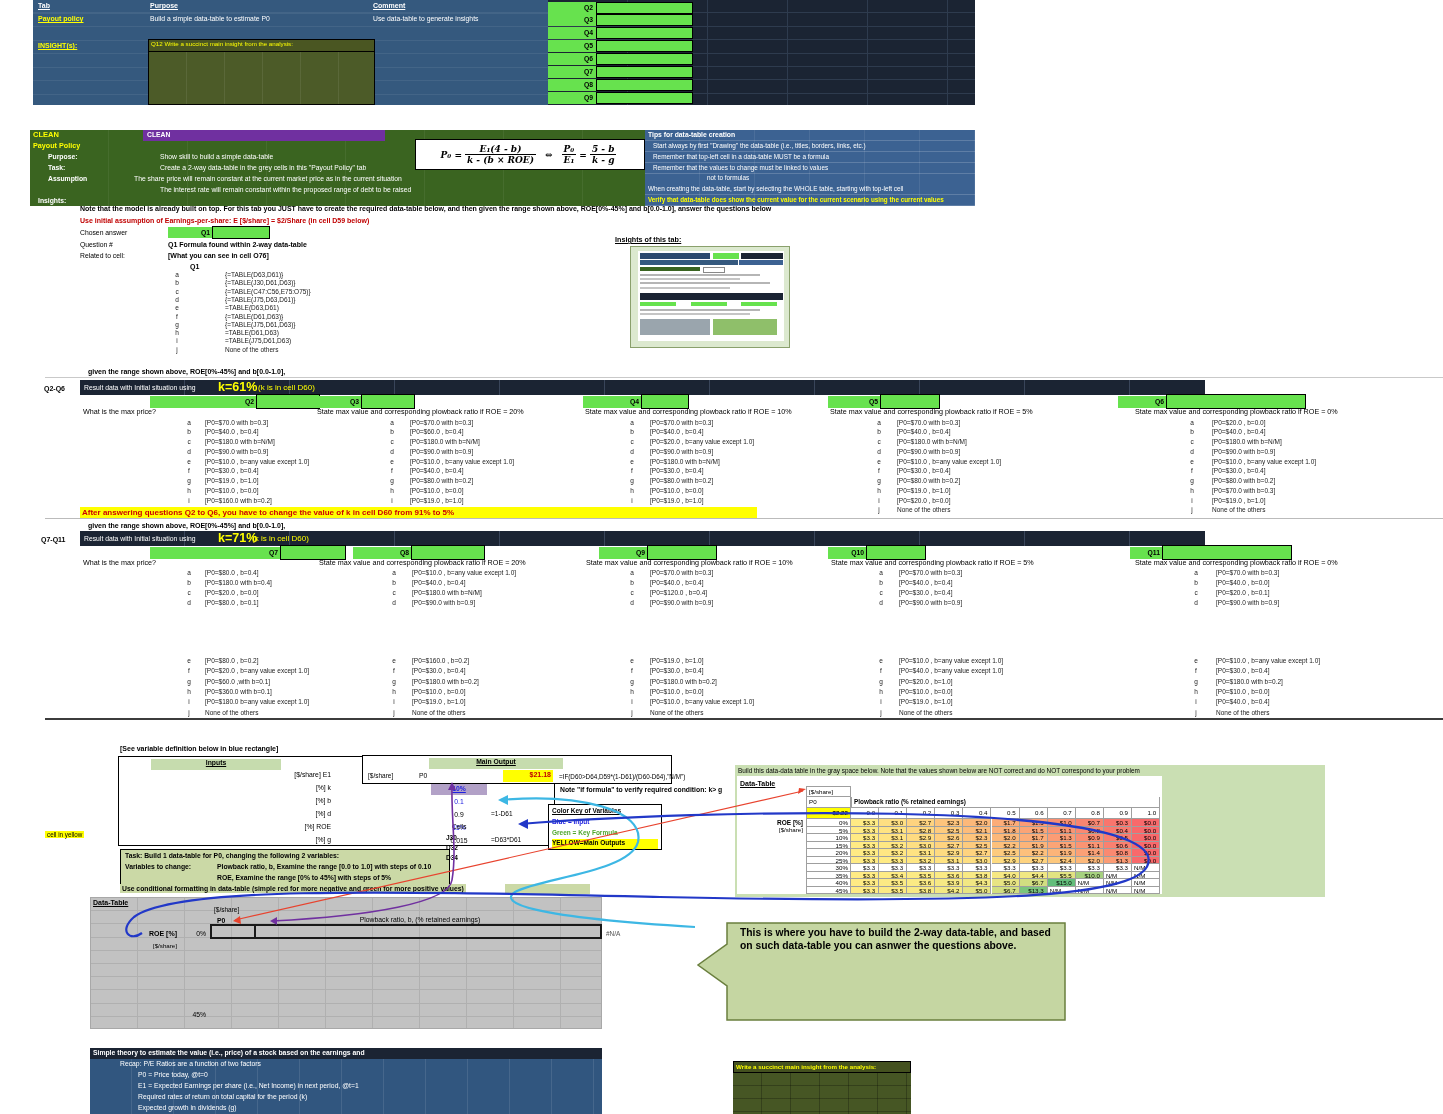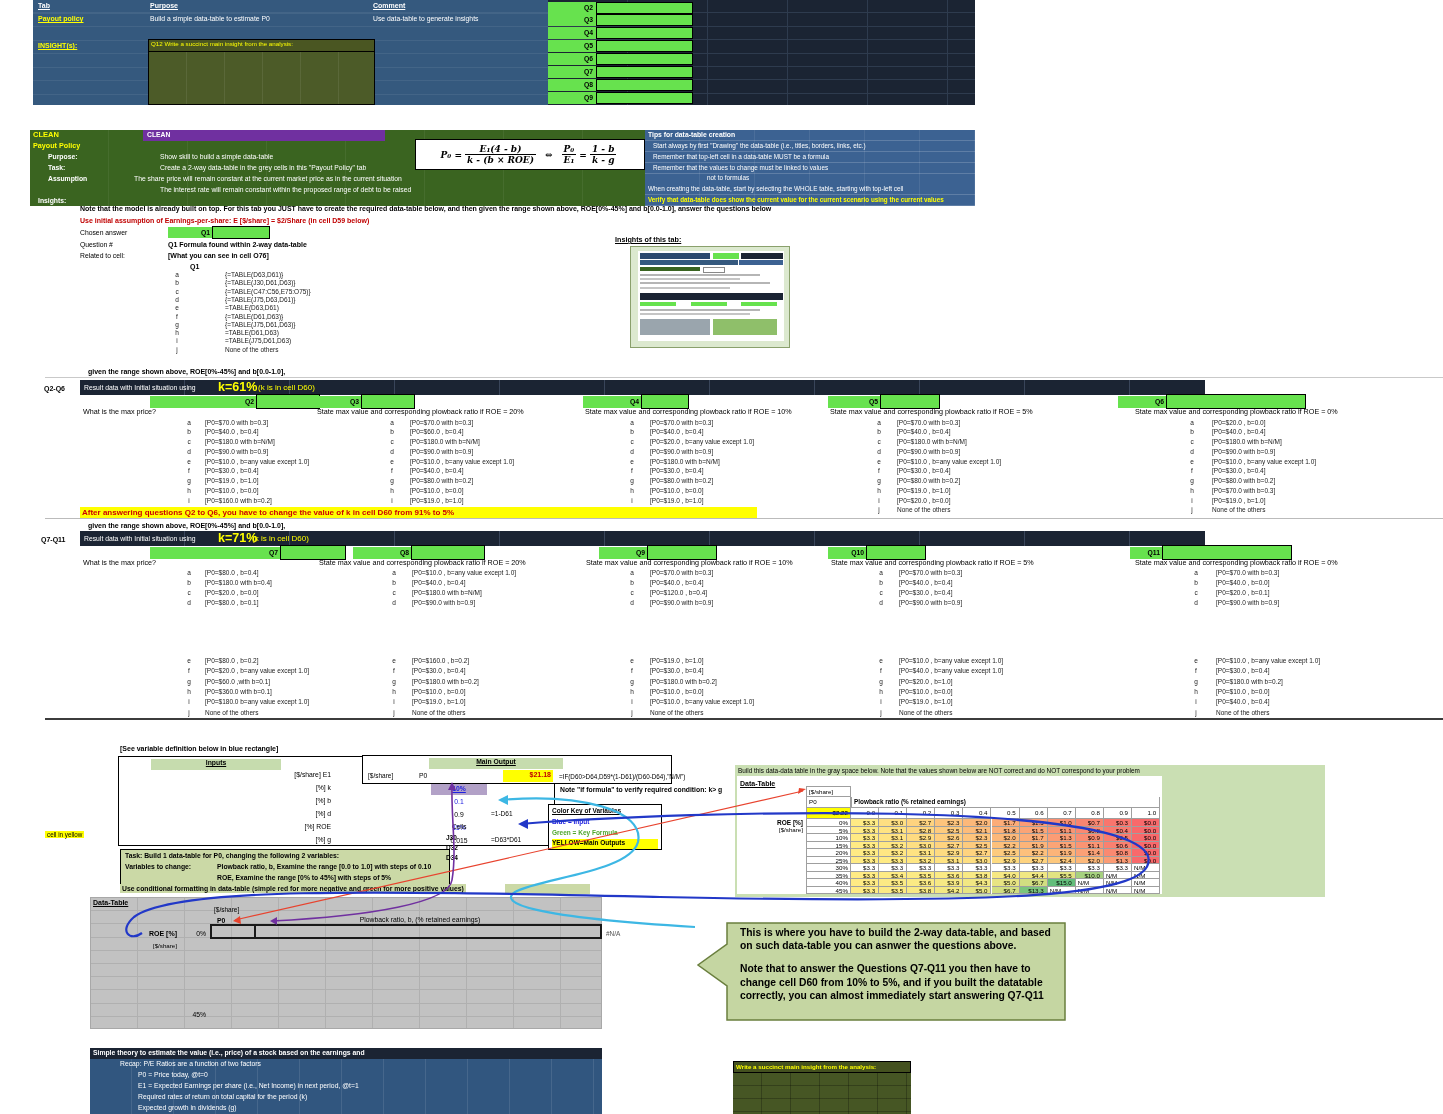--- a/index.html
+++ b/index.html
@@ -83,21 +83,21 @@
         <span class="num">E₁(4 - b)</span>
         <span class="den" style="display:block">k - (b × ROE)</span>
       </span>
       <span class="serifMath" style="margin:0 6px;font-style:normal">⇔</span>
       <span class="frac serifMath">
         <span class="num">P₀</span>
         <span class="den" style="display:block">E₁</span>
       </span>
       <span class="serifMath">=</span>
       <span class="frac serifMath">
-        <span class="num">1 - b</span>
+        <span class="num">5 - b</span>
         <span class="den" style="display:block">k - g</span>
       </span>
     </div>
 
     <div class="abs" style="left:615px;top:0;width:330px;height:76px;background:#3c6292;background-image:repeating-linear-gradient(to bottom,transparent 0 9.9px,rgba(255,255,255,0.18) 9.9px 10.9px),repeating-linear-gradient(to right,transparent 0 54px,rgba(255,255,255,0.08) 54px 55px)">
       <div class="abs wt b t68 nw" style="left:3px;top:1px">Tips for data-table creation</div>
       <div id="tips-lines">
           <div class="abs tipline" style="left: 8px; top: 12px;">Start always by first "Drawing" the data-table (i.e., titles, borders, links, etc.)</div>
           <div class="abs tipline" style="left: 8px; top: 23px;">Remember that top-left cell in a data-table MUST be a formula</div>
           <div class="abs tipline" style="left: 8px; top: 34px;">Remember that the values to change must be linked to values</div>
@@ -638,21 +638,20 @@
   <div class="abs t68" style="left:178px;top:930px;width:28px;text-align:right">0%</div>
   <div class="abs t62" style="left:128px;top:943px;width:49px;text-align:right">[$/share]</div>
   <div class="abs t68" style="left:178px;top:1011px;width:28px;text-align:right">45%</div>
   <div class="abs t65 nw" style="left:606px;top:930px;color:#555">#N/A</div>
 
   <svg class="abs" style="left:690px;top:920px;width:380px;height:105px" viewBox="0 0 380 105">
     <polygon points="37,3 375,3 375,100 37,100 37,66 8,45 37,24" fill="#c5d6a2" stroke="#6a7f3e" stroke-width="1.5"></polygon>
   </svg>
   <div class="abs" style="left:740px;top:926px;width:320px;font-size:10.3px;font-weight:bold;line-height:1.28">
     <div>This is where you have to build the 2-way data-table, and based on such data-table you can asnwer the questions above.</div>
-    <div style="margin-top:10px">Note that to answer the Questions Q7-Q11 you then have to change cell D60 from 10% to 5%, and if you built the datatable correctly, you can almost immediately start answering Q7-Q11</div>
   </div>
 
   <div class="abs" style="left:90px;top:1048px;width:512px;height:66px;background:#31567f;background-image:repeating-linear-gradient(to right,transparent 0 41px,rgba(255,255,255,0.10) 41px 42px)">
     <div class="abs" style="left:0;top:0;width:512px;height:11px;background:#1b2433">
       <span class="wt b t68 nw" style="display:block;padding:1px 0 0 3px">Simple theory to estimate the value (i.e., price) of a stock based on the earnings and</span>
     </div>
     <div id="theory-rows">
         <div class="abs wt t68 nw" style="left: 30px; top: 12px;">Recap: P/E Ratios are a function of two factors</div>
         <div class="abs wt t68 nw" style="left: 48px; top: 23px;">P0 = Price today, @t=0</div>
         <div class="abs wt t68 nw" style="left: 48px; top: 34px;">E1 = Expected Earnings per share (i.e., Net Income) in next period, @t=1</div>

